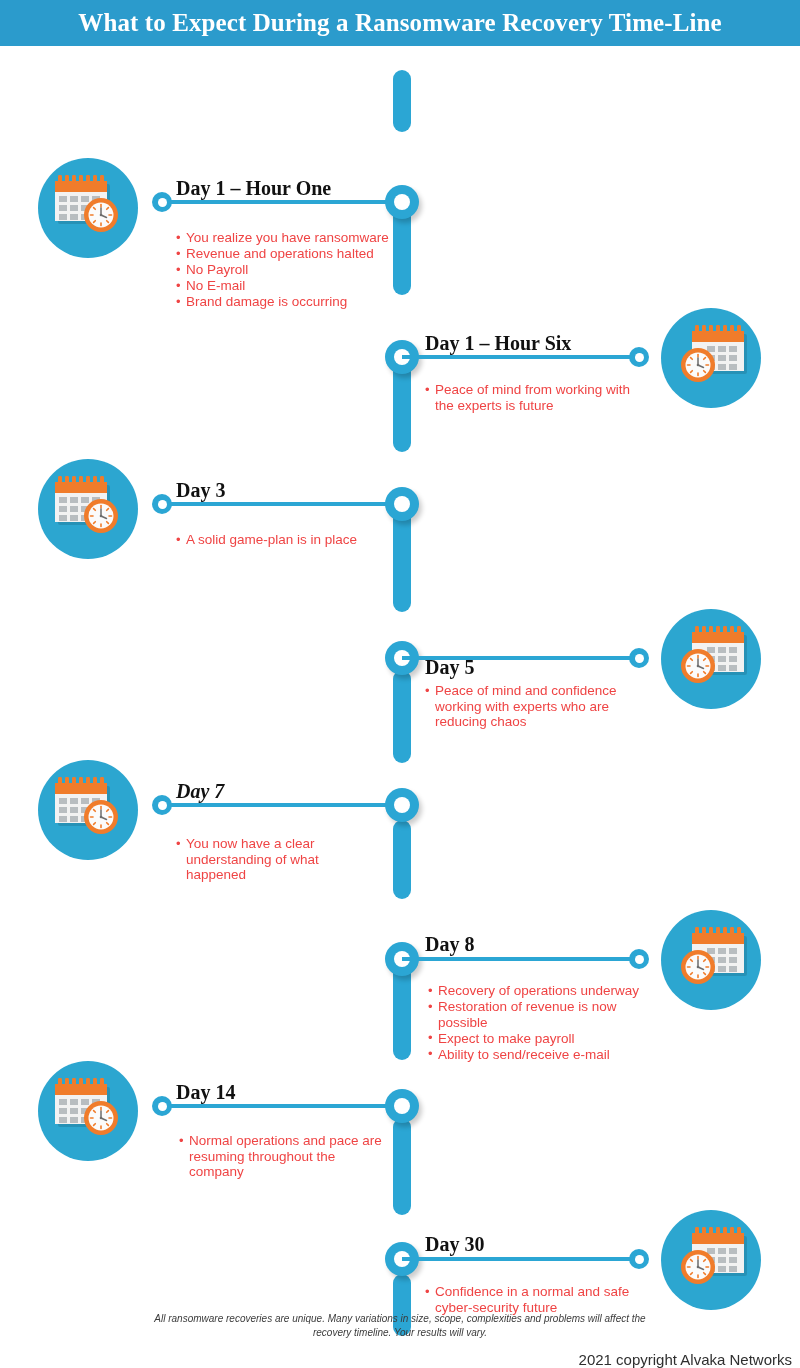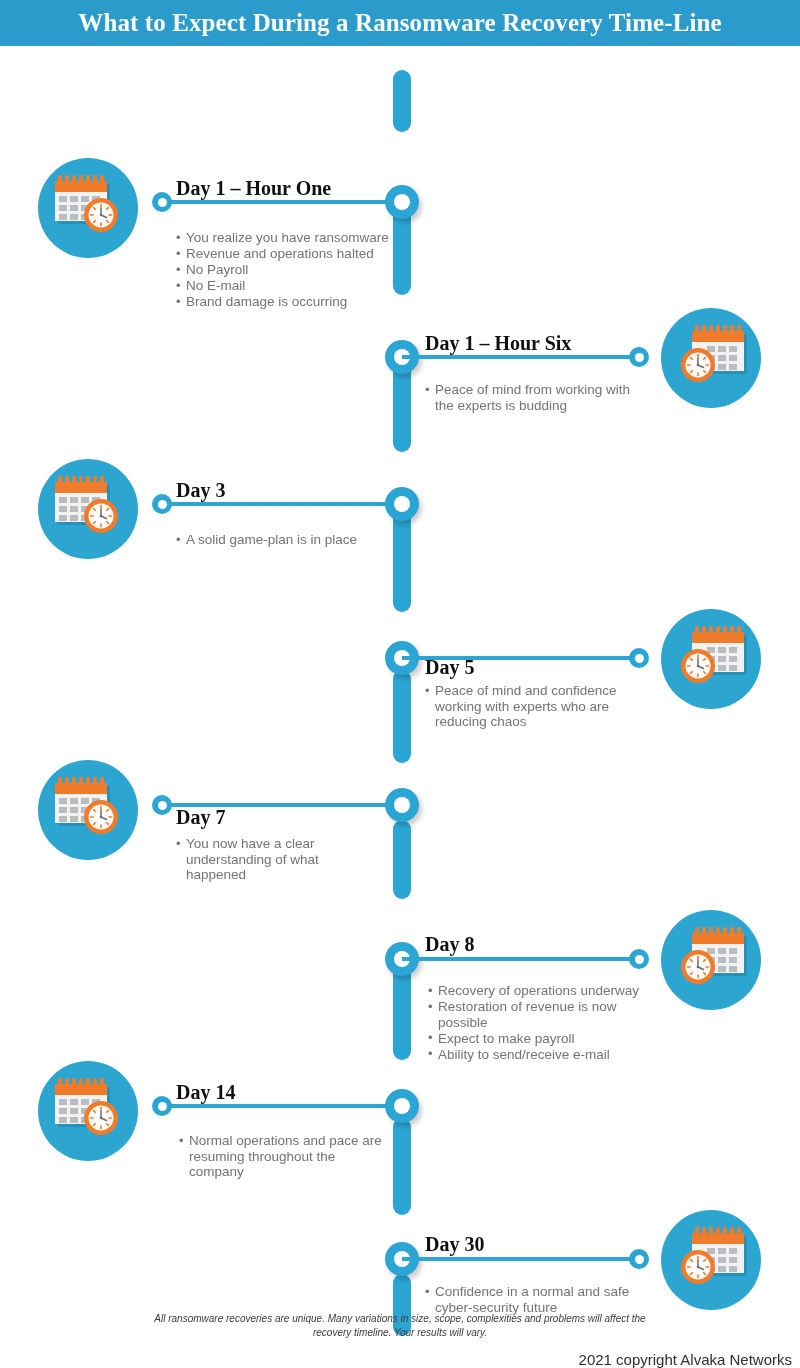--- a/index.html
+++ b/index.html
@@ -98,21 +98,21 @@
     color: #111111;
     white-space: nowrap;
   }
 
   
   .bullets {
     position: absolute;
     font-family: "Liberation Sans", sans-serif;
     font-size: 13.5px;
     line-height: 15.5px;
-    color: #737373;
+    color: #ef4444;
     list-style: none;
     margin: 0;
     padding: 0;
   }
   .bullets li {
     position: relative;
     padding-left: 10px;
     margin: 0 0 0.5px 0;
   }
   .bullets li::before {
@@ -287,21 +287,21 @@
           <line x1="37" y1="57" x2="42.5" y2="59.5"></line>
       </g>
       <circle cx="37" cy="57" r="1.3" fill="#6d6d6d"></circle>
     </svg>
   </div>
   <div class="node" style="left:385px; top:294px;"></div>
   <div class="connector" style="left:402px; top:309px; width:233px;"></div>
   <div class="endcap" style="left:629px; top:301px;"></div>
   <div class="day-label" style="left:425px; top:286px;">Day 1 – Hour Six</div>
   <ul class="bullets" style="left:425px; top:336px; width:215px;">
-    <li>Peace of mind from working with the experts is budding</li>
+    <li>Peace of mind from working with the experts is future</li>
   </ul>
 
   <div class="icon-wrap" style="left:38px; top:413px;">
     <div class="icon-circle"></div>
     <svg class="icon-svg" viewBox="0 0 100 100">
       <g transform="translate(3,3)">
           <rect x="17" y="23" width="52" height="40" fill="#000" opacity="0.12" rx="2"></rect>
         </g>
       <rect x="17" y="23" width="52" height="40" fill="#f2f2f2"></rect>
       <rect x="17" y="23" width="52" height="11" fill="#f07c2b"></rect>
@@ -454,21 +454,21 @@
       <g stroke="#6d6d6d" stroke-width="1.5" stroke-linecap="round">
         <line x1="63" y1="57" x2="63" y2="50"></line>
           <line x1="63" y1="57" x2="68.5" y2="59.5"></line>
       </g>
       <circle cx="63" cy="57" r="1.3" fill="#6d6d6d"></circle>
     </svg>
   </div>
   <div class="endcap" style="left:152px; top:749px;"></div>
   <div class="connector" style="left:168px; top:757px; width:235px;"></div>
   <div class="node" style="left:385px; top:742px;"></div>
-  <div class="day-label" style="left:176px; top:760px;">Day 7</div>
+  <div class="day-label" style="left:176px; top:734px;font-style:italic;">Day 7</div>
   <ul class="bullets" style="left:176px; top:790px; width:205px;">
     <li>You now have a clear understanding of what happened</li>
   </ul>
 
   <div class="icon-wrap" style="left:661px; top:864px;">
     <div class="icon-circle"></div>
     <svg class="icon-svg" viewBox="0 0 100 100">
       <g transform="translate(3,3)">
           <rect x="31" y="23" width="52" height="40" fill="#000" opacity="0.12" rx="2"></rect>
         </g>

